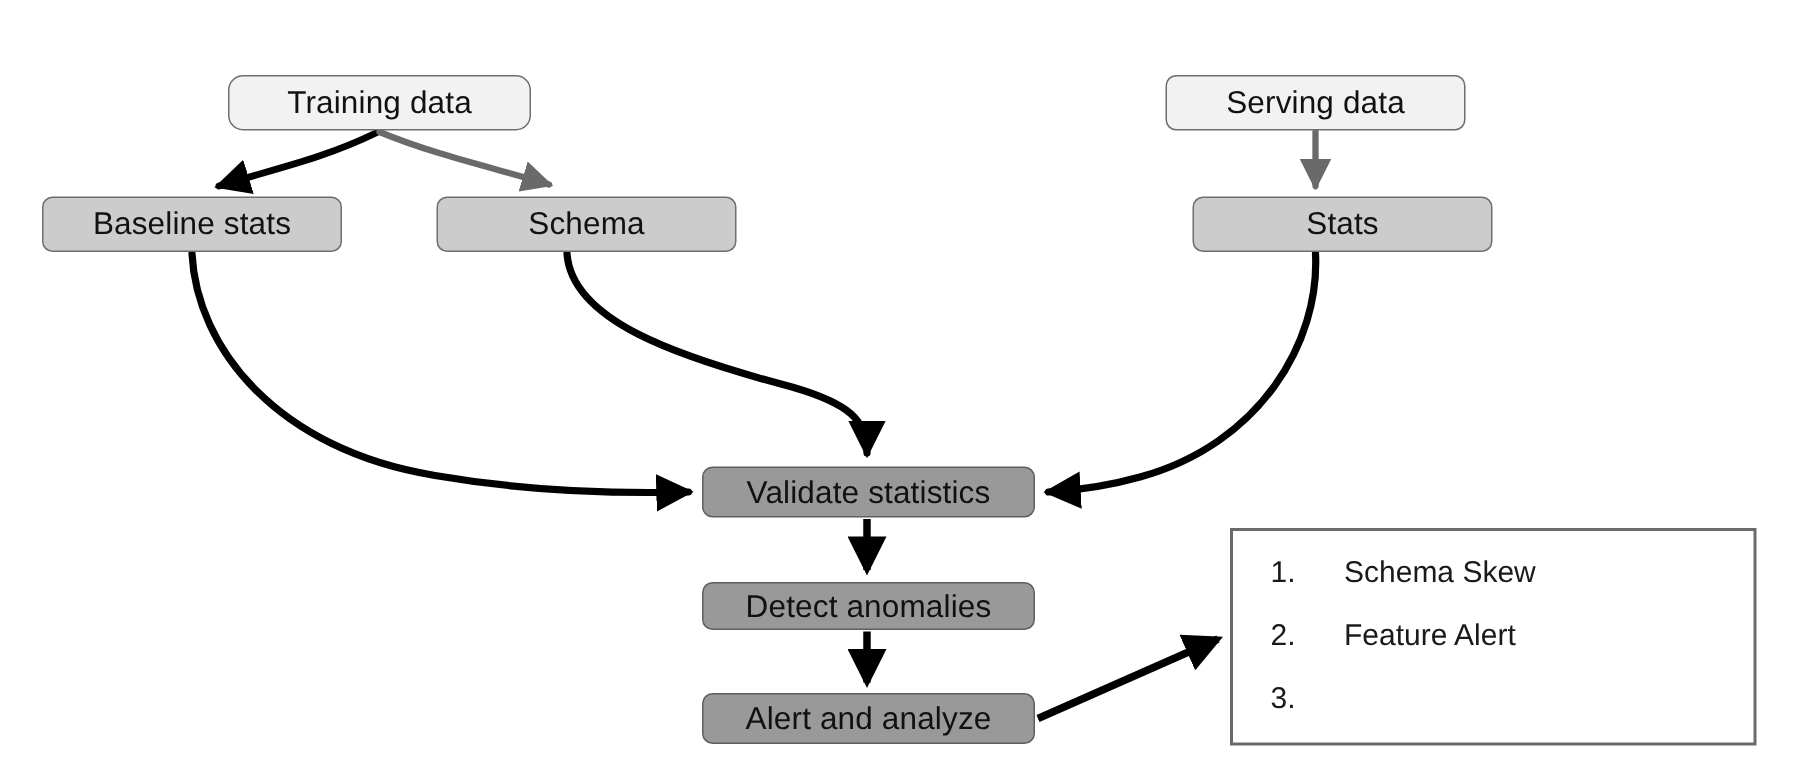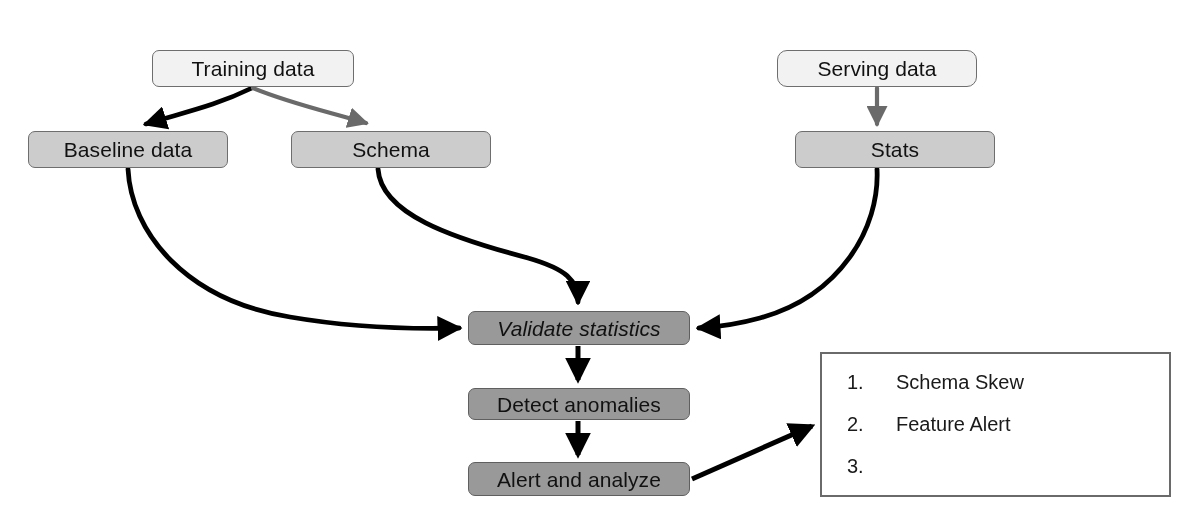--- a/index.html
+++ b/index.html
@@ -47,26 +47,26 @@
     background: #cccccc;
   }
   .node.level-process {
     background: #999999;
     border-color: #5f5f5f;
   }
   .node-label {
     display: block;
   }
   
-  #node-training-data   { left: 152px; top: 50px;  width: 202px; height: 37px; }
-  #node-serving-data    { left: 777px; top: 50px;  width: 200px; height: 37px; border-radius: 10px; }
+  #node-training-data   { left: 152px; top: 50px;  width: 202px; height: 37px; border-radius: 10px; }
+  #node-serving-data    { left: 777px; top: 50px;  width: 200px; height: 37px; }
   #node-baseline-stats  { left: 28px;  top: 131px; width: 200px; height: 37px; }
   #node-schema          { left: 291px; top: 131px; width: 200px; height: 37px; }
   #node-stats           { left: 795px; top: 131px; width: 200px; height: 37px; }
-  #node-validate-statistics { left: 468px; top: 311px; width: 222px; height: 34px; font-style: italic; }
+  #node-validate-statistics { left: 468px; top: 311px; width: 222px; height: 34px; }
   #node-detect-anomalies    { left: 468px; top: 388px; width: 222px; height: 32px; }
   #node-alert-and-analyze   { left: 468px; top: 462px; width: 222px; height: 34px; }
 
   #skew-legend {
     position: absolute;
     left: 820px;
     top: 352px;
     width: 351px;
     height: 145px;
     box-sizing: border-box;
@@ -131,21 +131,21 @@
 
   <div class="node level-source" id="node-training-data">
     <span class="node-label">Training data</span>
   </div>
 
   <div class="node level-source" id="node-serving-data">
     <span class="node-label">Serving data</span>
   </div>
 
   <div class="node level-artifact" id="node-baseline-stats">
-    <span class="node-label">Baseline data</span>
+    <span class="node-label">Baseline stats</span>
   </div>
 
   <div class="node level-artifact" id="node-schema">
     <span class="node-label">Schema</span>
   </div>
 
   <div class="node level-artifact" id="node-stats">
     <span class="node-label">Stats</span>
   </div>
 

